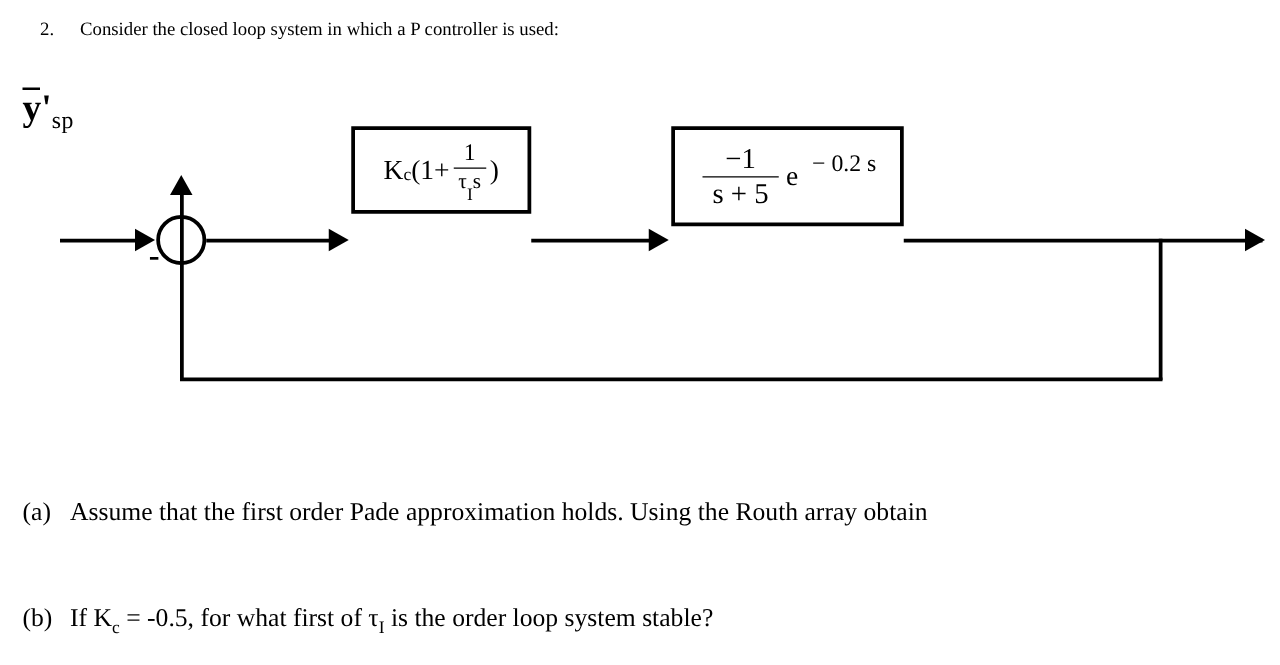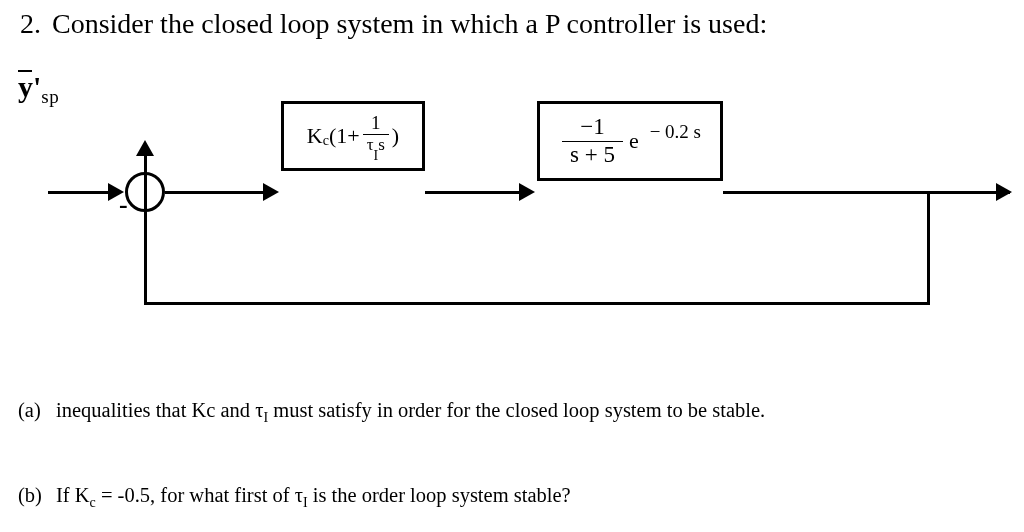--- a/index.html
+++ b/index.html
@@ -15,24 +15,24 @@
     font-family: "Liberation Serif", "DejaVu Serif", serif;
     color: #000000;
     overflow: hidden;
   }
 
   .page { position: absolute; inset: 0; }
 
   
   #question-header {
     position: absolute;
-    left: 20px;
+    left: 32px;
     top: 10px;
     width: 980px;
-    font-size: 28px;
+    font-size: 15px;
     line-height: 28px;
     white-space: nowrap;
   }
   #question-header .qnum {
     display: inline-block;
     width: 32px;
   }
 
   
   #block-diagram {
@@ -273,21 +273,21 @@
 
     <div class="line-v" style="left:927px; top:131px; height:113px;"></div>
     <div class="line-h" style="left:144px; top:242px; width:786px;"></div>
     <div class="line-v" style="left:144px; top:92px; height:152px;"></div>
     <div class="arrow-up" style="left:136px; top:80px;"></div>
   </div>
 
   <div class="part" id="part-a">
     <span class="tag">(a)</span>
     <span class="body">
-      <span class="line"><span>inequalities that Kc and </span><span>τ</span><span class="vsub">I</span><span> must satisfy in order for the closed loop system to be stable.</span></span>
+      <span class="line">Assume that the first order Pade approximation holds.  Using the Routh array obtain</span>
     </span>
   </div>
 
   <div class="part" id="part-b">
     <span class="tag">(b)</span>
     <span class="body">
       <span class="line"><span>If K</span><span class="vsub">c</span><span> = -0.5, for what first of </span><span>τ</span><span class="vsub">I</span><span> is the order loop system stable?</span></span>
     </span>
   </div>
 

